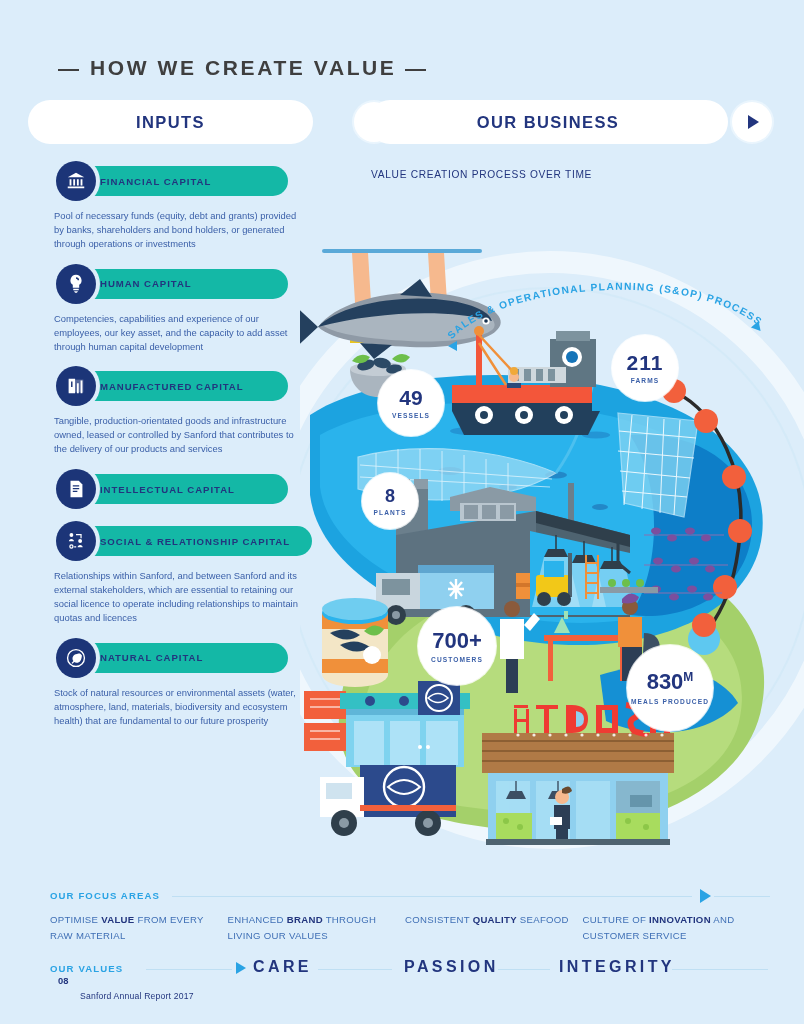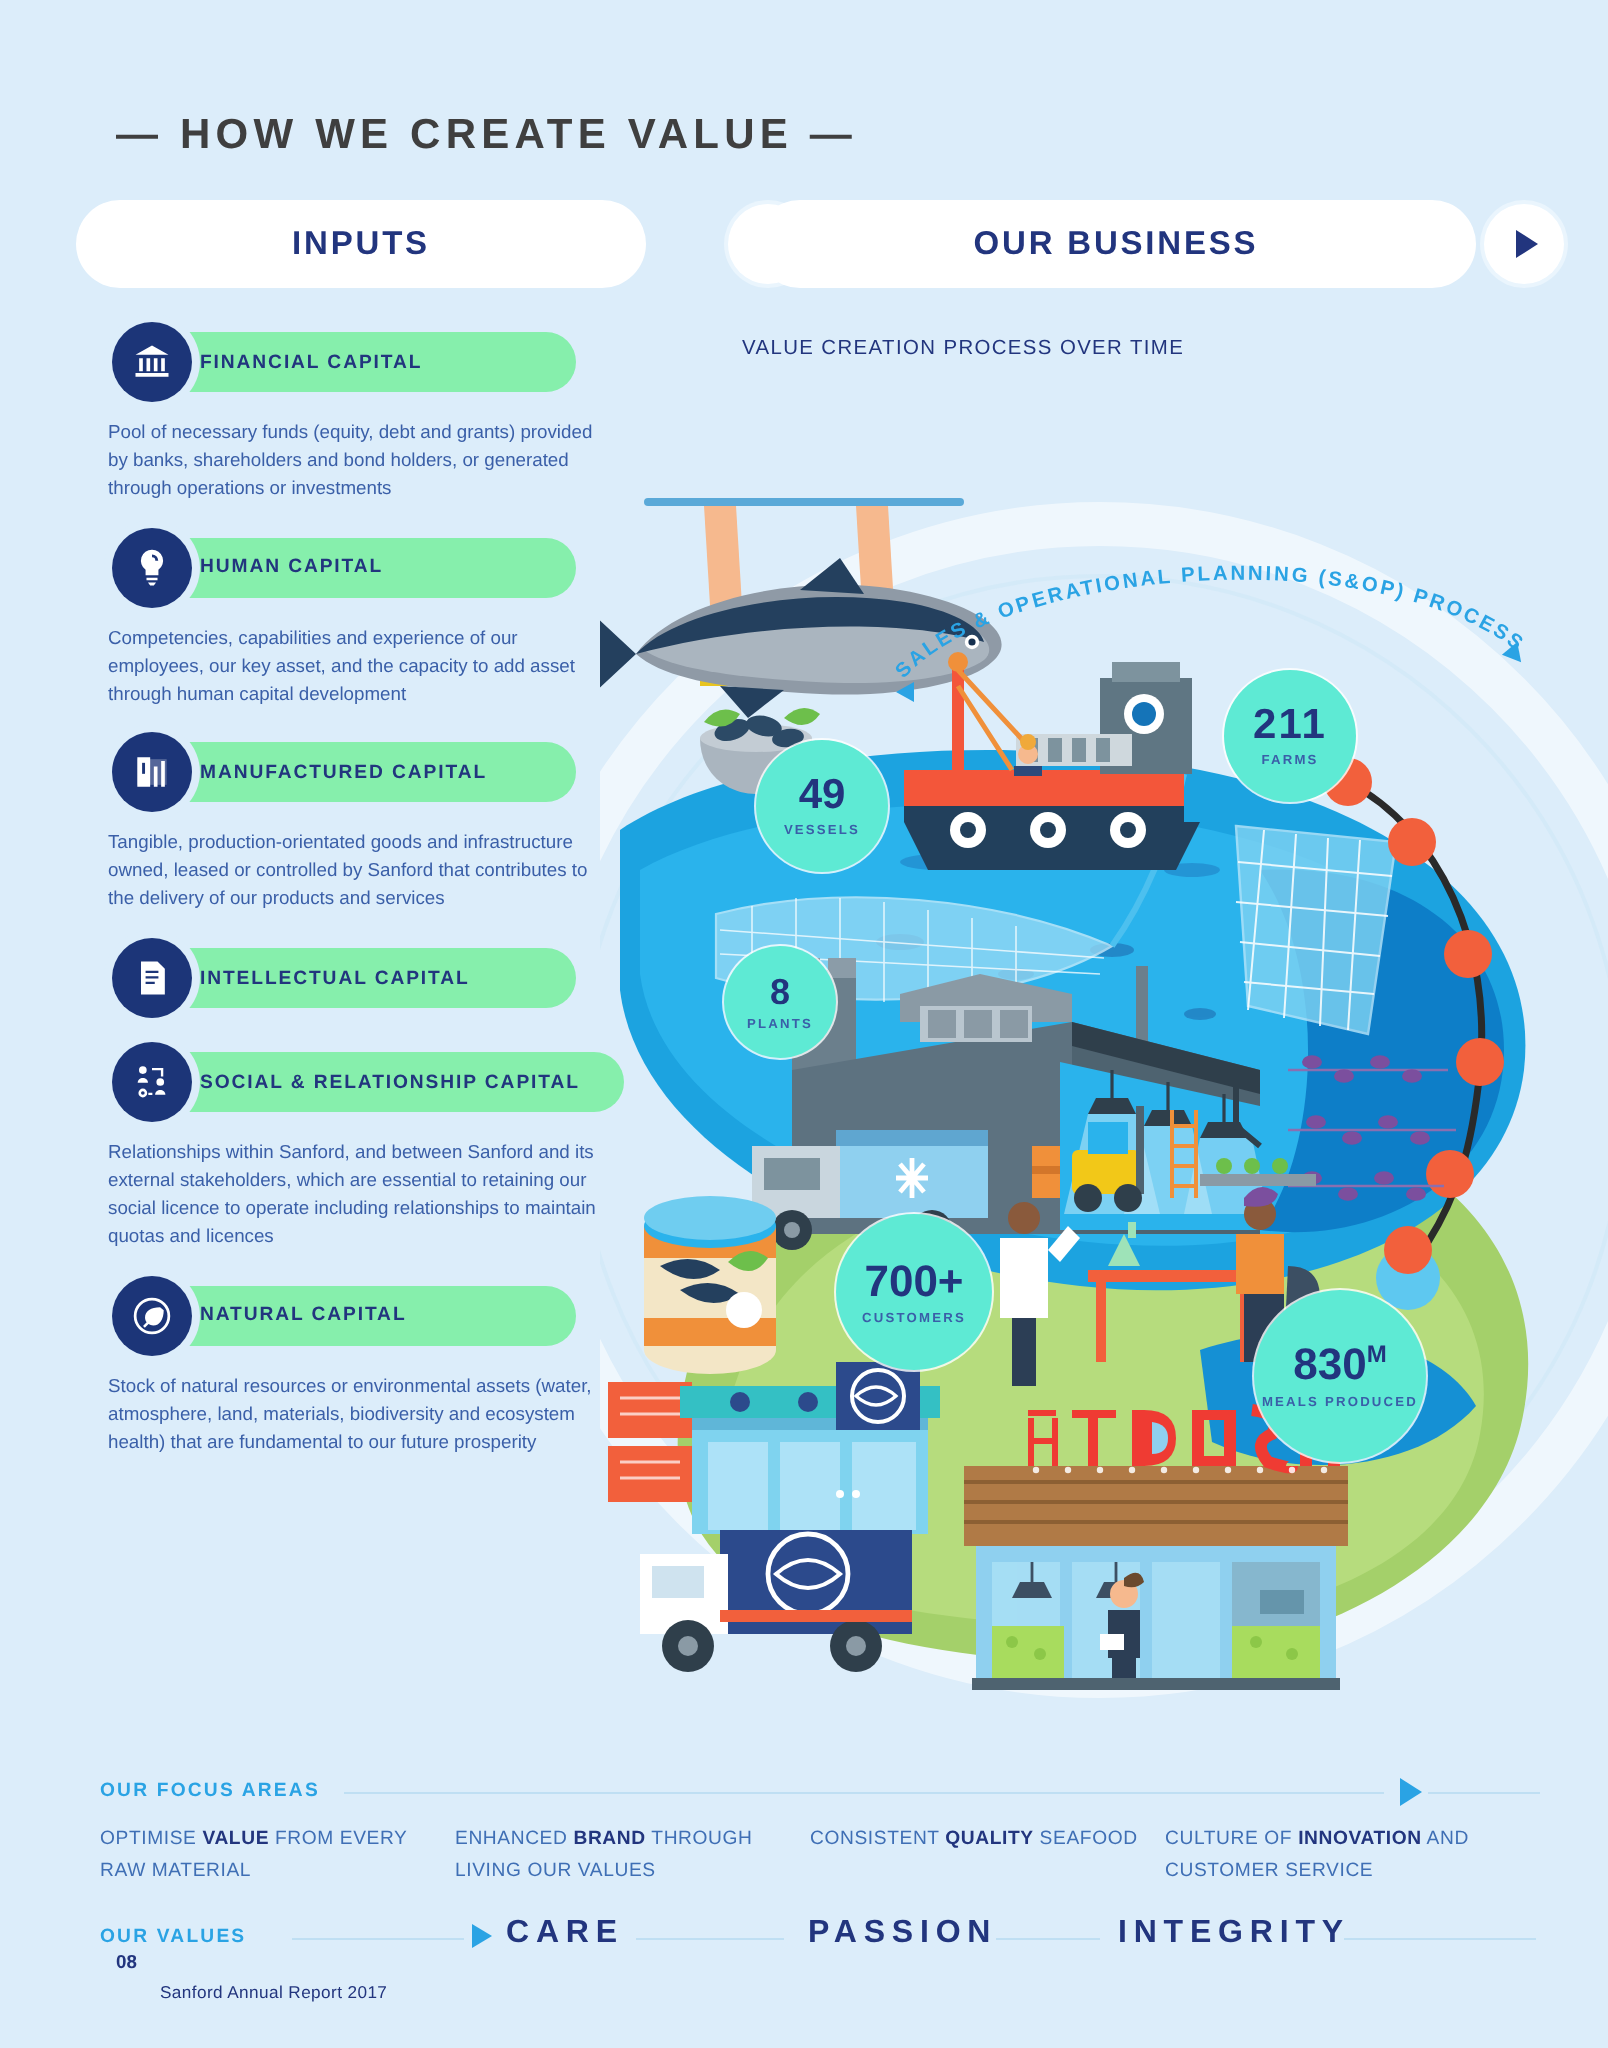--- a/index.html
+++ b/index.html
@@ -13,21 +13,21 @@
   .page{position:relative;width:804px;height:1024px;overflow:hidden;}
 
   
   .title{
     position:absolute;left:58px;top:56px;
     font-size:21px;font-weight:bold;color:#3f3f3f;
     letter-spacing:2.6px;
   }
 
   
-  .hdr-wrap{position:absolute;left:38px;top:100px;width:730px;height:44px;text-align:center;}
+  .hdr-wrap{position:absolute;left:28px;top:100px;width:730px;height:44px;text-align:center;}
   .hdr-pill{
     position:absolute;top:0;height:44px;background:#ffffff;border-radius:22px;
     display:flex;align-items:center;justify-content:center;
   }
   .hdr-pill.inputs{left:0;width:285px;}
   .hdr-pill.business{left:340px;width:360px;}
   .hdr-label{
     font-size:16.5px;font-weight:bold;color:#22357e;letter-spacing:1.4px;
   }
   .hdr-arrow{
@@ -45,21 +45,21 @@
   .tri-right{
     width:0;height:0;border-left:11px solid #22357e;
     border-top:7px solid transparent;border-bottom:7px solid transparent;
     margin-left:3px;
   }
 
   
   .sidebar{position:absolute;left:28px;top:166px;width:300px;}
   .cap-block{position:relative;margin-bottom:0;}
   .cap-pill{
-    position:relative;height:30px;background:#86efac;border-radius:15px;
+    position:relative;height:30px;background:#14b8a6;border-radius:15px;
     margin-left:28px;width:232px;display:flex;align-items:center;
   }
   .cap-pill .cap-label{
     margin-left:44px;font-size:9.6px;font-weight:bold;color:#22357e;
     letter-spacing:0.95px;white-space:nowrap;
   }
   .cap-icon{
     position:absolute;left:0;top:-5px;width:40px;height:40px;border-radius:50%;
     background:#1c3578;display:flex;align-items:center;justify-content:center;
     box-shadow:0 0 0 4px #dcedfa;
@@ -79,21 +79,21 @@
     position:absolute;left:371px;top:193px;width:330px;
     font-size:9.3px;line-height:1.55;color:#3a5fa8;
   }
 
   
   .illus{position:absolute;left:300px;top:235px;width:504px;height:640px;}
   .illus svg{display:block;}
 
   
   .stat{
-    position:absolute;border-radius:50%;background:#5eead4;
+    position:absolute;border-radius:50%;background:#ffffff;
     display:flex;flex-direction:column;align-items:center;justify-content:center;
     box-shadow:0 0 0 1px rgba(255,255,255,.8);
   }
   .stat .num{
     font-weight:bold;color:#22357e;line-height:1;
   }
   .stat .lbl{
     margin-top:4px;font-size:6.6px;color:#3a5fa8;letter-spacing:1.1px;
     font-weight:bold;
   }

